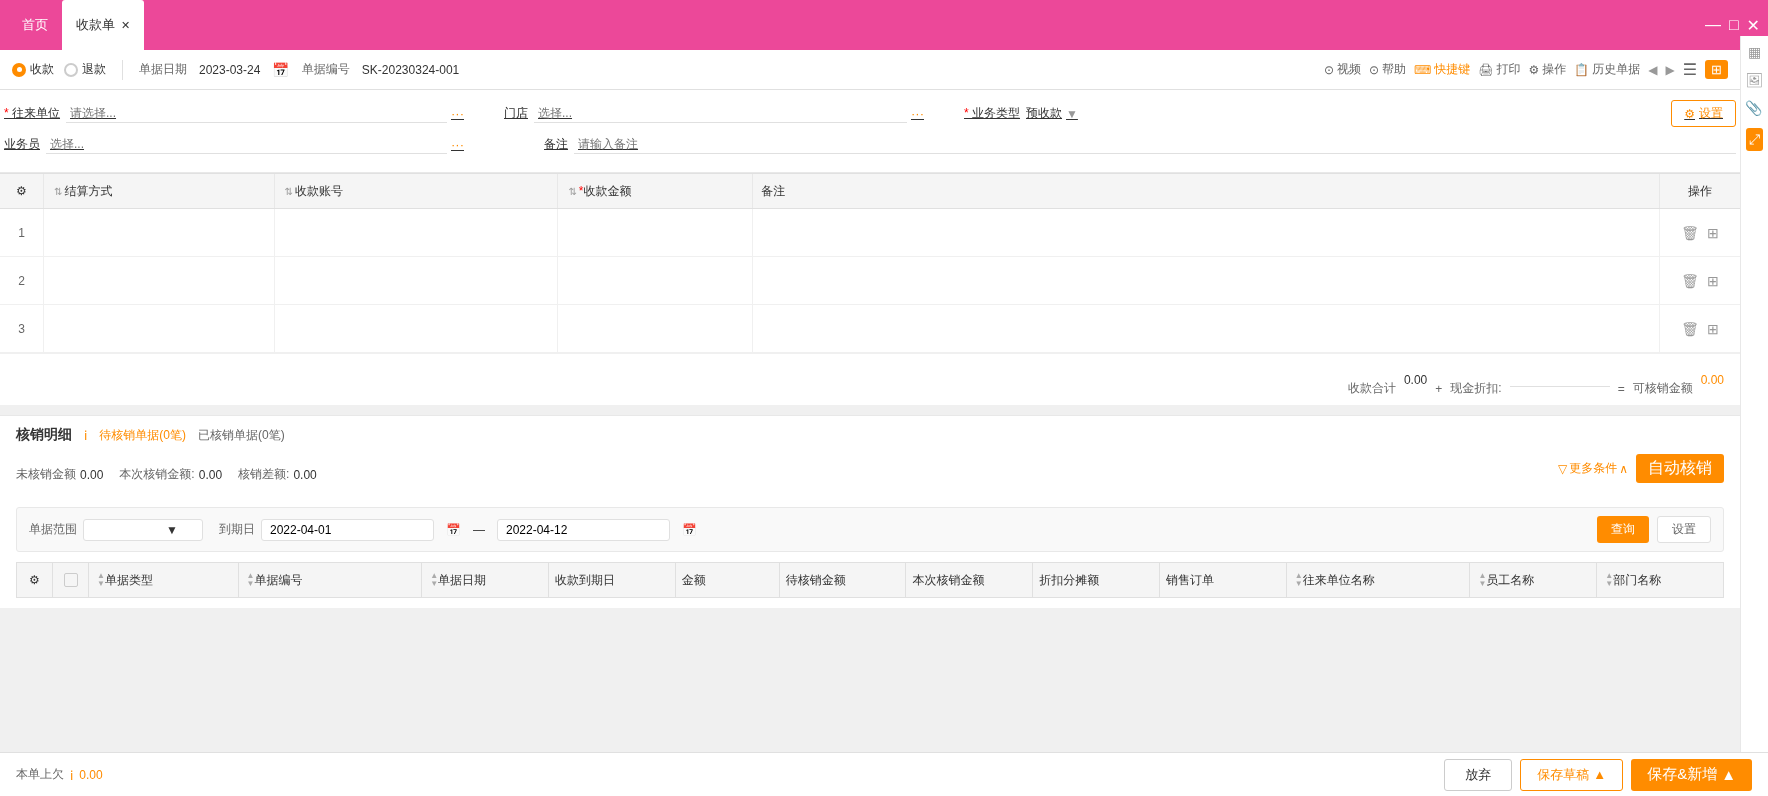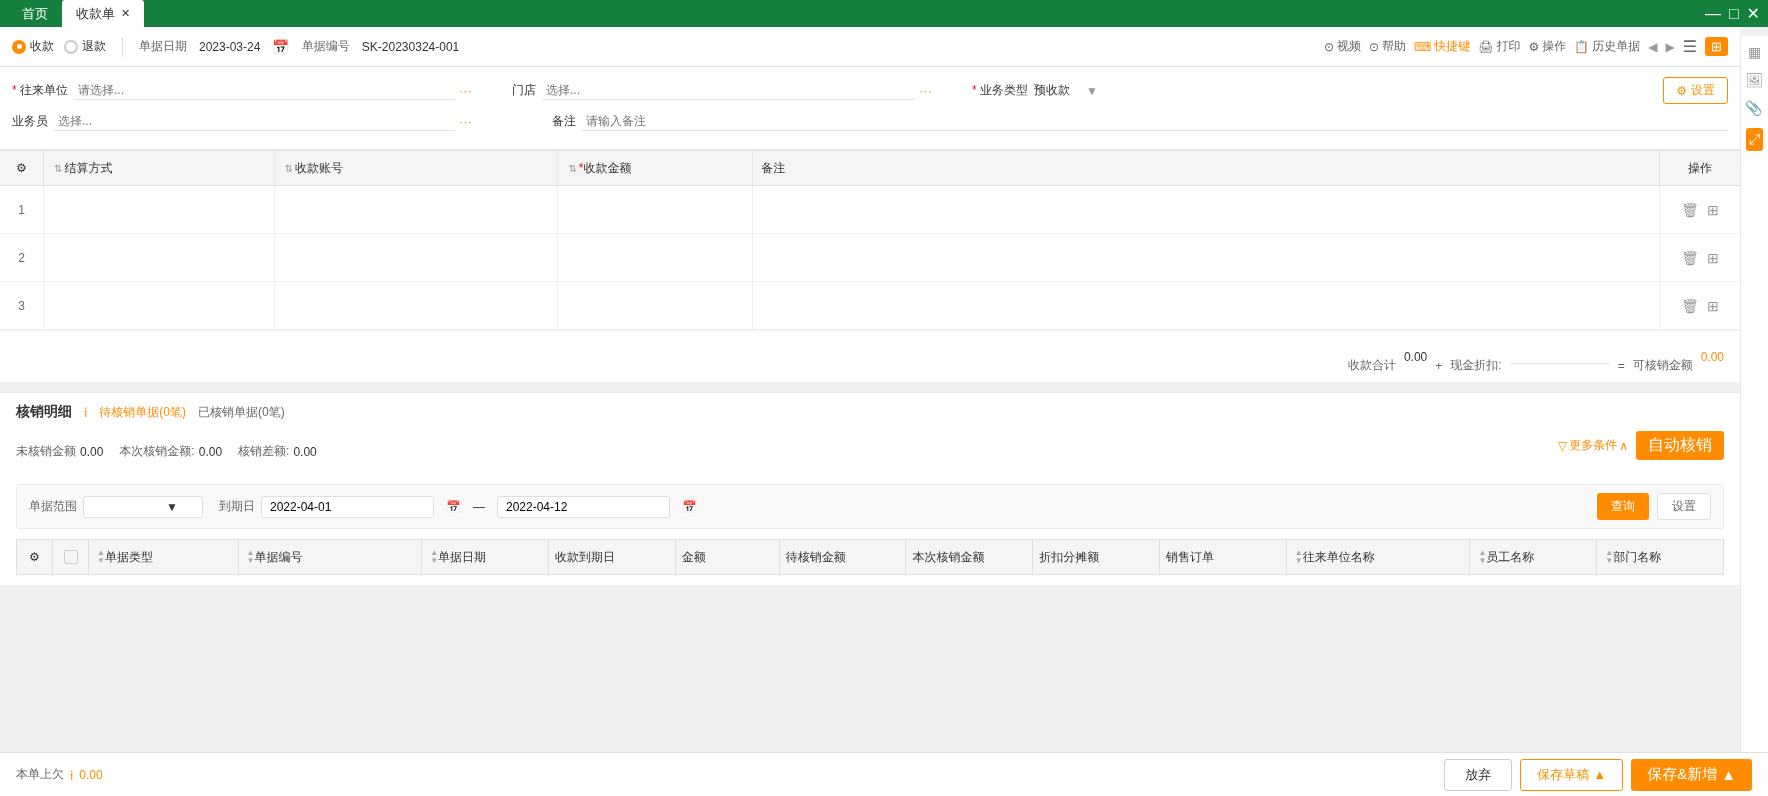--- a/index.html
+++ b/index.html
@@ -1,22 +1,22 @@
 <!DOCTYPE html>
 <html><head>
   <meta charset="utf-8">
   <style>
     * { box-sizing: border-box; margin: 0; padding: 0; }
     body { font-family: 'Microsoft YaHei', Arial, sans-serif; font-size: 12px; background: #f0f0f0; color: #333; width: 1768px; height: 796px; overflow: hidden; }
 
     
     .tab-bar {
       display: flex; align-items: center;
-      background: #15803d;
-      height: 27px; padding: 0 8px;
+      background: #ec4899;
+      height: 50px; padding: 0 8px;
     }
     .tab-item {
       padding: 0 14px; height: 100%; display: flex; align-items: center;
       color: #fff; cursor: pointer; font-size: 13px; border-radius: 3px 3px 0 0;
     }
     .tab-item.active { background: #fff; color: #333; }
     .tab-item.home { background: transparent; color: #fff; }
     .tab-close { margin-left: 6px; font-size: 11px; cursor: pointer; color: inherit; }
     .tab-bar-right { margin-left: auto; display: flex; align-items: center; gap: 8px; }
     .tab-bar-right span { color: #fff; font-size: 16px; cursor: pointer; }
@@ -34,21 +34,21 @@
     .divider-v { width: 1px; height: 20px; background: #e0e0e0; margin: 0 4px; }
     .label-text { color: #666; }
     .value-text { color: #333; font-weight: 500; }
     .cal-icon { color: #ff8c00; cursor: pointer; font-size: 14px; }
     .toolbar-right { margin-left: auto; display: flex; align-items: center; gap: 8px; font-size: 12px; }
     .toolbar-right .icon-btn { display: flex; align-items: center; gap: 3px; color: #666; cursor: pointer; }
     .toolbar-right .icon-btn.orange { color: #ff8c00; }
 
     
     .form-area {
-      background: #fff; padding: 10px 12px; border-bottom: 1px solid #e8e8e8;
+      background: #fff; padding: 10px 4px; border-bottom: 1px solid #e8e8e8; text-decoration: underline;
     }
     .form-row { display: flex; align-items: center; gap: 0; margin-bottom: 8px; }
     .form-field { display: flex; align-items: center; flex: 1; }
     .field-label { color: #333; white-space: nowrap; min-width: fit-content; margin-right: 6px; }
     .field-label.required::before { content: '* '; color: #f00; }
     .field-input {
       flex: 1; border: none; border-bottom: 1px solid #e0e0e0; padding: 2px 4px;
       font-size: 12px; color: #999; outline: none; background: transparent; min-width: 0;
     }
     .more-btn { color: #ff8c00; cursor: pointer; margin-left: 4px; font-size: 13px; }
@@ -242,21 +242,21 @@
 
       <div class="form-field" style="max-width: 420px;">
         <span class="field-label">门店</span>
         <input class="field-input" type="text" placeholder="选择..." style="">
         <span class="more-btn">···</span>
       </div>
       <div class="form-sep"></div>
 
       <div class="form-field">
         <span class="field-label required">业务类型</span>
-        <span style="color:#333;margin-right:16px;">预收款</span>
+        <span style="color:#333;margin-right:4px;">预收款</span>
         <span style="color:#999;cursor:pointer;">▼</span>
       </div>
       <div style="margin-left:auto;">
         <button style="background:#fff;border:1px solid #ff8c00;color:#ff8c00;padding:4px 12px;border-radius:3px;cursor:pointer;font-size:12px;display:flex;align-items:center;gap:4px;">
           ⚙ <span>设置</span>
         </button>
       </div>
     </div>
     <div class="form-row">
 

